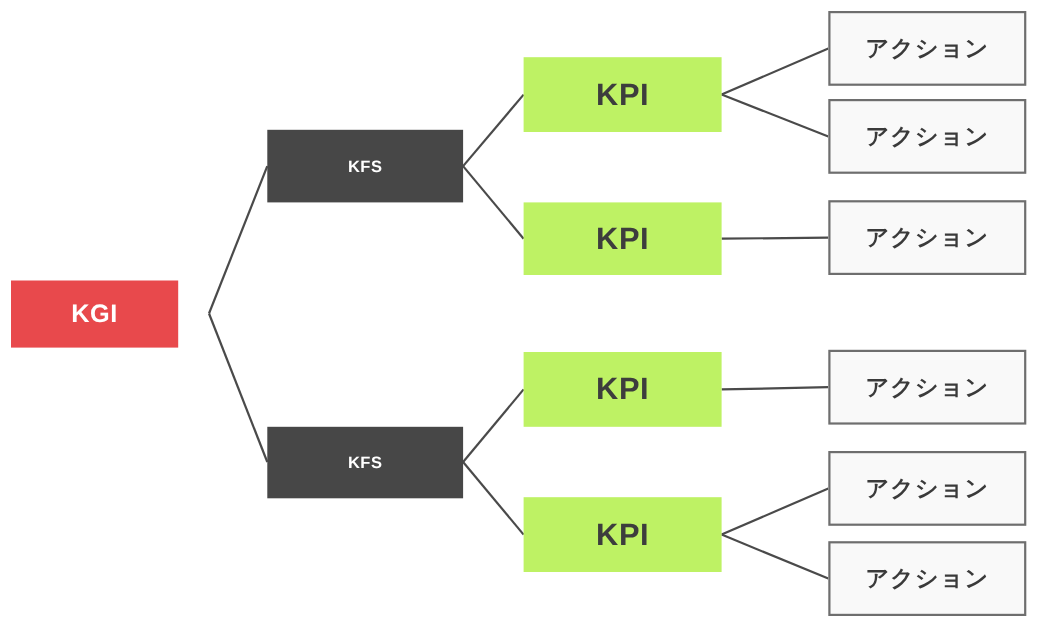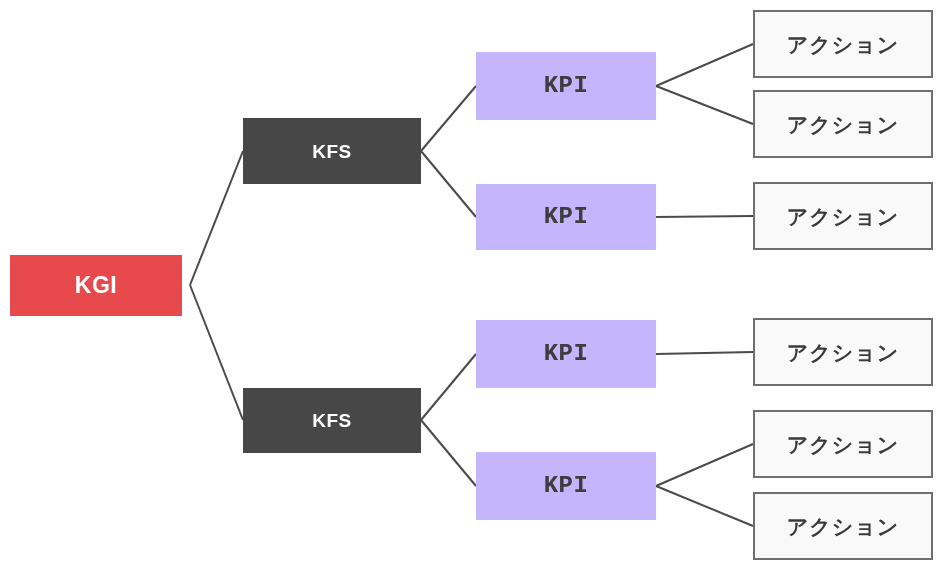--- a/index.html
+++ b/index.html
@@ -40,31 +40,30 @@
   .node-kgi {
     background: #e8494c;
     color: #ffffff;
     font-size: 23px;
     font-weight: bold;
     letter-spacing: 0.5px;
   }
   .node-kfs {
     background: #474747;
     color: #ffffff;
-    font-size: 19px;
+    font-size: 15px;
     font-weight: bold;
     letter-spacing: 0.5px;
   }
   .node-kpi {
-    background: #c4b5fd;
+    background: #bef264;
     color: #3d3d3d;
-    font-size: 24px;
+    font-size: 28px;
     font-weight: bold;
     letter-spacing: 0.5px;
-    font-family: Liberation Mono, monospace;
   }
   .node-action {
     background: #f9f9f9;
     color: #3a3a3a;
     border: 2px solid #6e6e6e;
     font-size: 21px;
     font-weight: bold;
     letter-spacing: 1px;
     text-align: right;
   }
@@ -83,21 +82,21 @@
       <line x1="421" y1="420" x2="476" y2="486" stroke="#4a4a4a" stroke-width="2" stroke-linecap="butt"></line>
       <line x1="656" y1="86" x2="753" y2="44" stroke="#4a4a4a" stroke-width="2" stroke-linecap="butt"></line>
       <line x1="656" y1="86" x2="753" y2="124" stroke="#4a4a4a" stroke-width="2" stroke-linecap="butt"></line>
       <line x1="656" y1="217" x2="753" y2="216" stroke="#4a4a4a" stroke-width="2" stroke-linecap="butt"></line>
       <line x1="656" y1="354" x2="753" y2="352" stroke="#4a4a4a" stroke-width="2" stroke-linecap="butt"></line>
       <line x1="656" y1="486" x2="753" y2="444" stroke="#4a4a4a" stroke-width="2" stroke-linecap="butt"></line>
       <line x1="656" y1="486" x2="753" y2="526" stroke="#4a4a4a" stroke-width="2" stroke-linecap="butt"></line>
     </svg>
 
   <div id="nodes-layer">
-      <div class="node node-kgi" style="left: 10px; top: 255px; width: 172px; height: 61px;">
+      <div class="node node-kgi" style="left: 10px; top: 255px; width: 152px; height: 61px;">
         <span class="node-label">KGI</span>
       </div>
       <div class="node node-kfs" style="left: 243px; top: 118px; width: 178px; height: 66px;">
         <span class="node-label">KFS</span>
       </div>
       <div class="node node-kfs" style="left: 243px; top: 388px; width: 178px; height: 65px;">
         <span class="node-label">KFS</span>
       </div>
       <div class="node node-kpi" style="left: 476px; top: 52px; width: 180px; height: 68px;">
         <span class="node-label">KPI</span>

